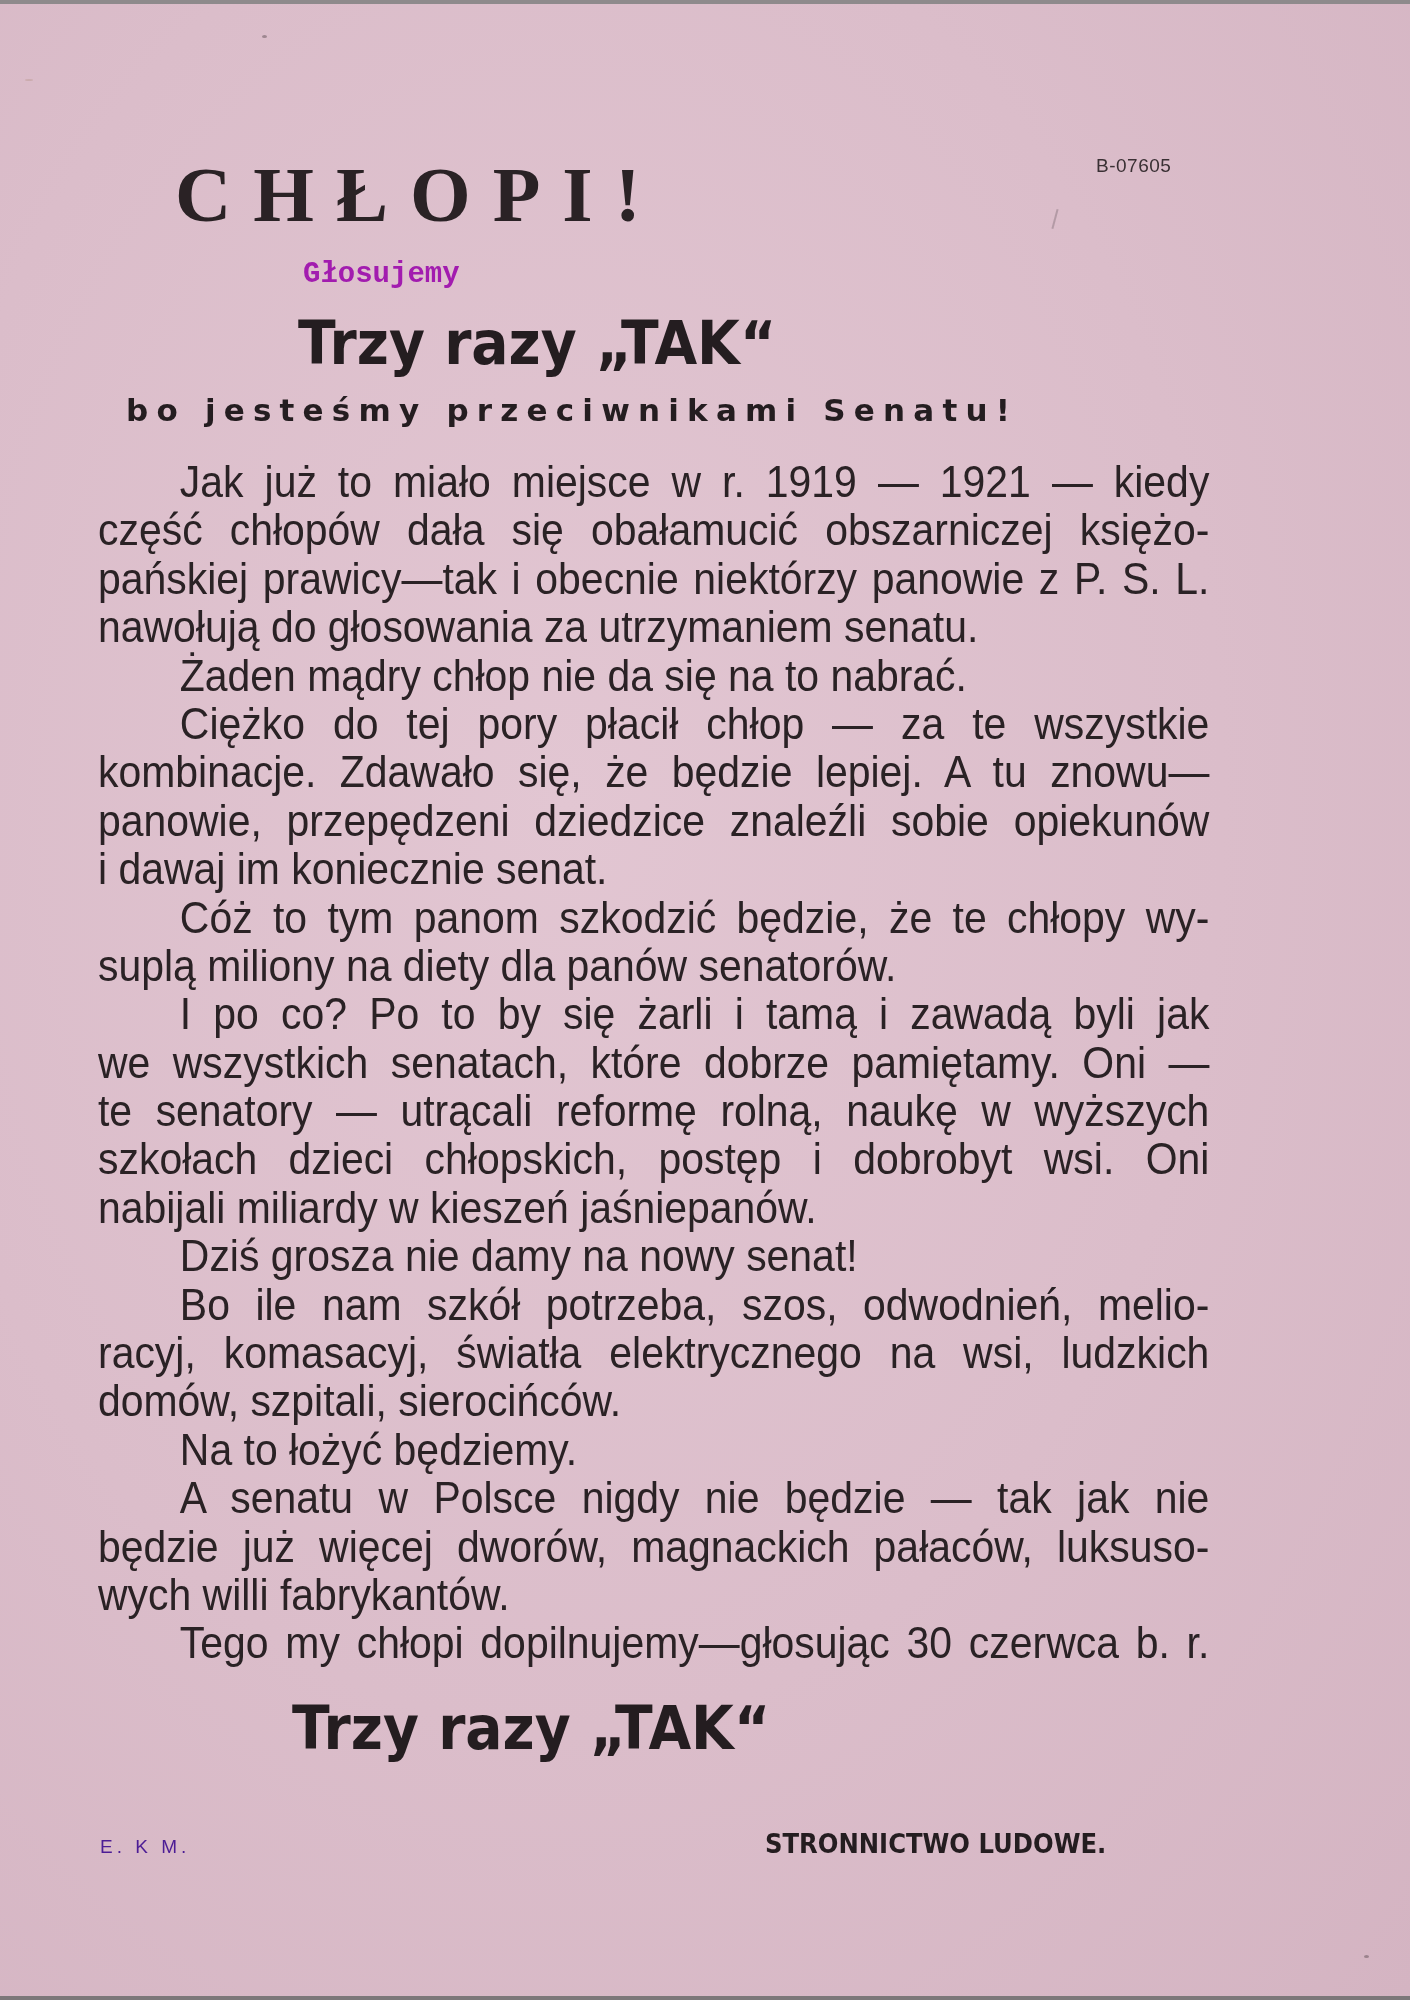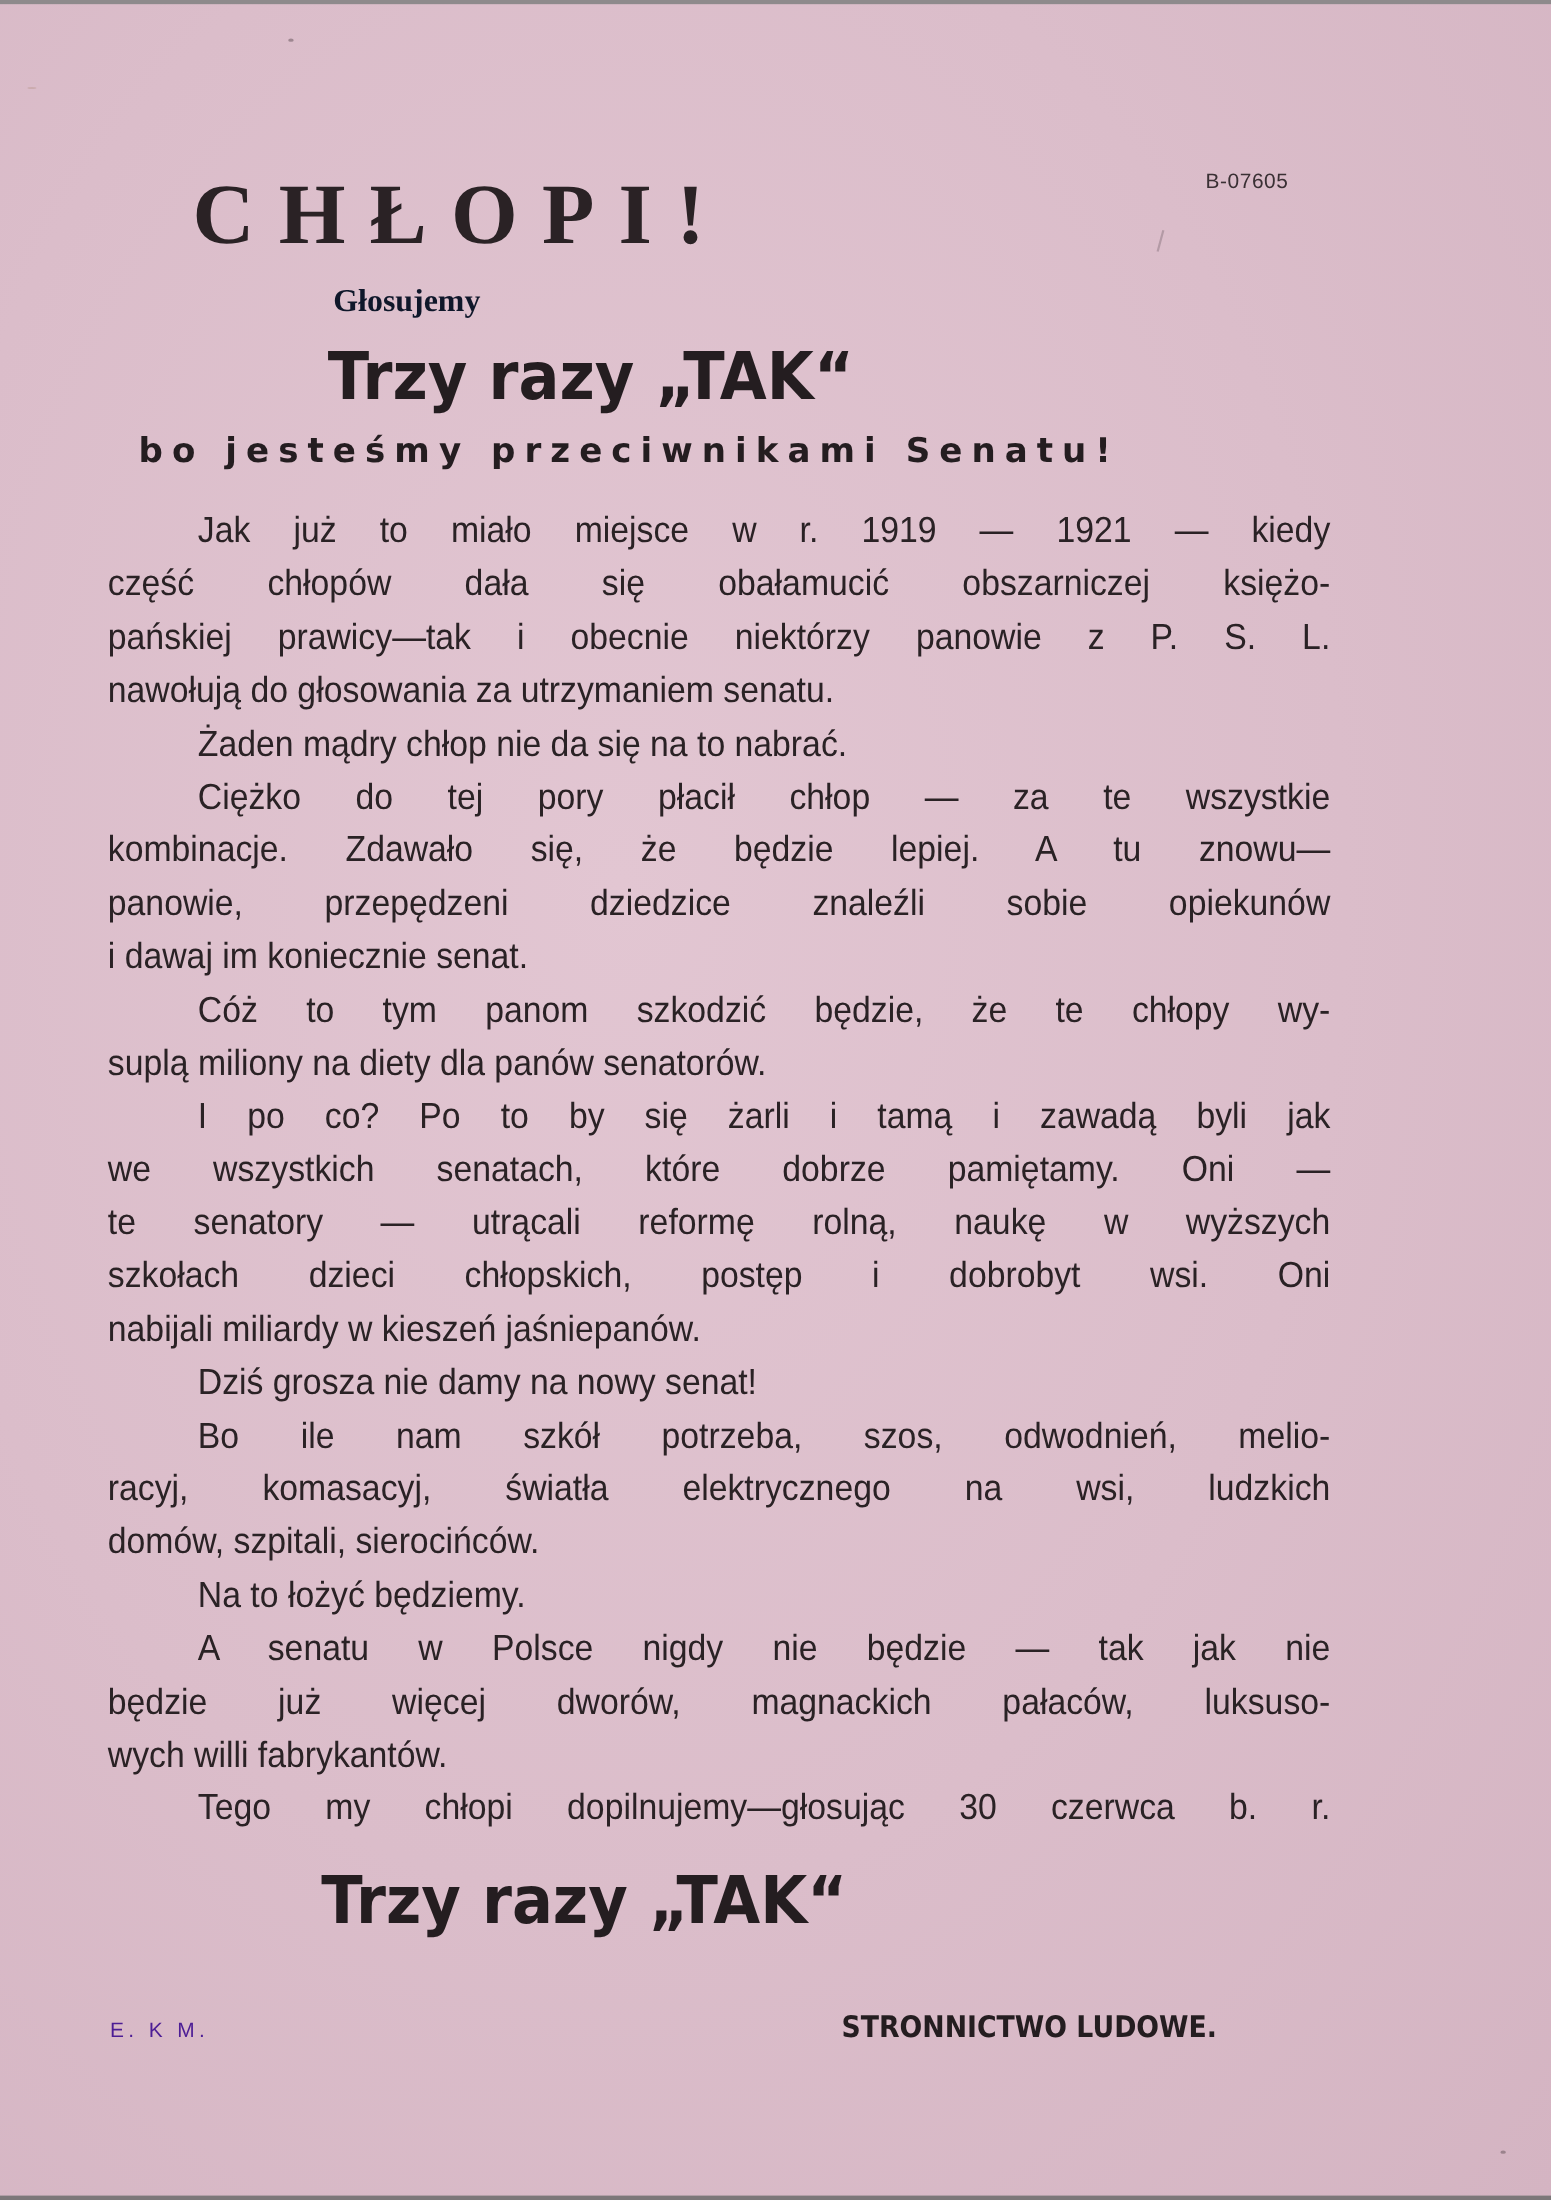--- a/index.html
+++ b/index.html
@@ -29,40 +29,40 @@
     font-weight: bold; font-size: 78px; letter-spacing: 22px;
     line-height: 90px; color: #2a2225;
   }
   .catalog {
     position: absolute; left: 1096px; top: 155px;
     font-family: "Liberation Sans", sans-serif; font-size: 19px;
     color: #3a3034; letter-spacing: 0.5px;
   }
   .subhead {
     position: absolute; left: 303px; top: 258px;
-    font-family: Liberation Serif, serif; font-weight: bold;
-    font-size: 29px; color: #0f172a;
+    font-family: Liberation Mono, monospace; font-weight: bold;
+    font-size: 29px; color: #a21caf;
   }
   .headline {
     position: absolute; left: 298px; top: 308px;
     font-family: "DejaVu Sans", sans-serif; font-weight: bold;
     font-size: 60px; line-height: 70px; color: #241d20;
     transform: scaleX(0.92); transform-origin: left center;
   }
   .tagline {
     position: absolute; left: 98px; top: 392px; width: 1112px;
     font-family: "DejaVu Sans", sans-serif; font-weight: bold;
     font-size: 31px; letter-spacing: 8.2px; color: #241d20;
     white-space: nowrap;
     margin-left: 28px;
   }
   .body-text {
     position: absolute; left: 98px; top: 458px; width: 1112px;
     font-family: "Liberation Sans", sans-serif;
-    font-size: 33px; line-height: 48.4px; color: #2a2225;
+    font-size: 44px; line-height: 48.4px; color: #2a2225;
   }
   .line {
     display: block; white-space: nowrap; height: 48.4px;
     text-align: justify; text-align-last: justify;
     transform: scaleX(0.93); transform-origin: left center;
     width: 1195px;
   }
   .line.last { text-align-last: left; }
   .line.indent { padding-left: 88px; width: 1107px; }
   .closing {

